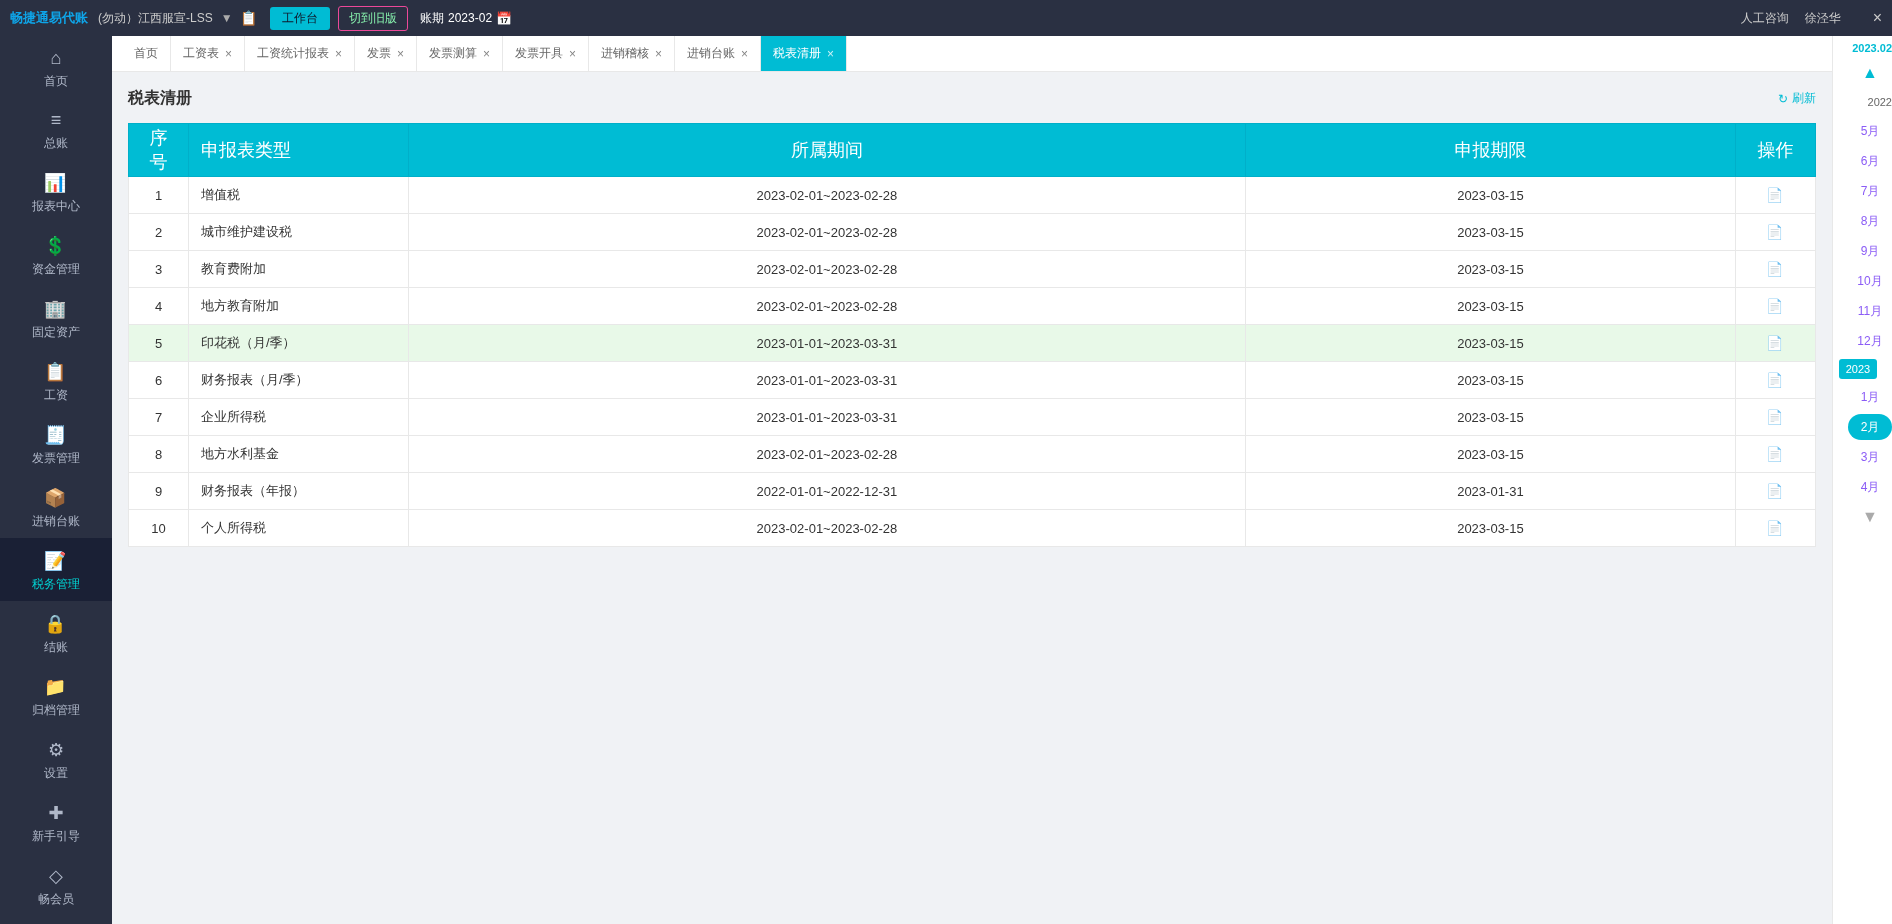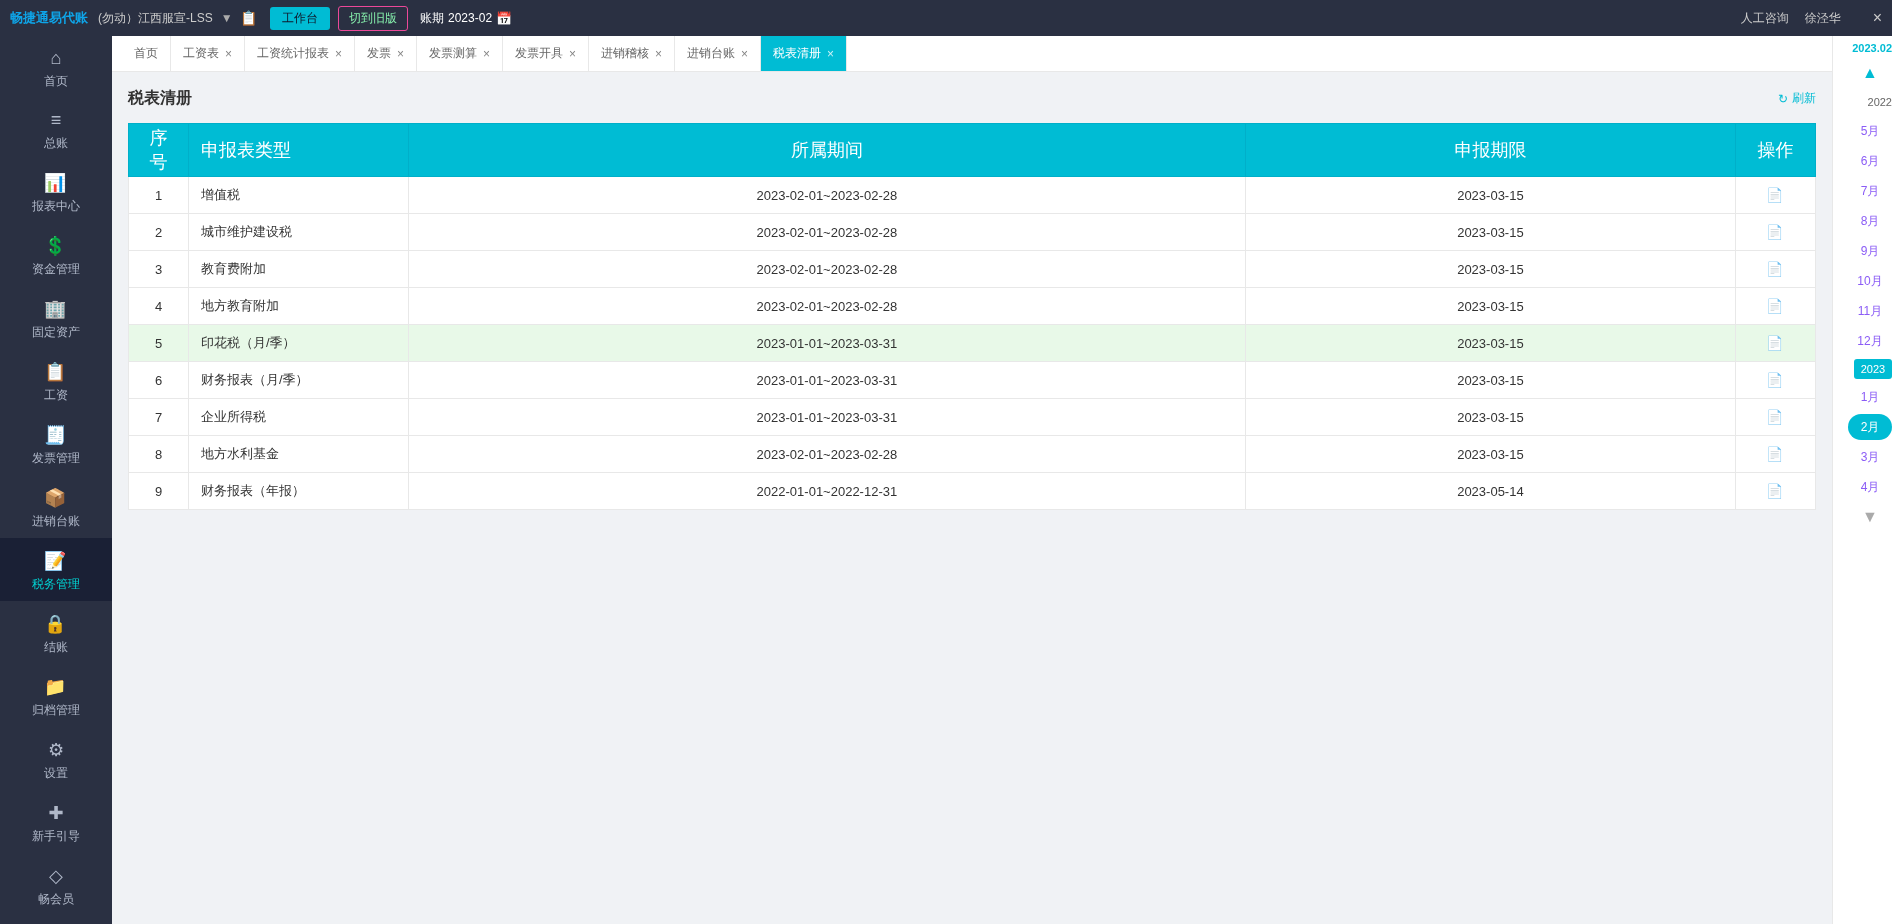--- a/index.html
+++ b/index.html
@@ -52,21 +52,21 @@
     .data-table tbody tr.highlighted { background: #e8f9e8; }
     .data-table tbody td { padding: 9px 12px; text-align: center; font-size: 13px; color: #333; border-left: 1px solid #e8e8e8; border-right: 1px solid #e8e8e8; }
     .data-table tbody td:nth-child(2) { text-align: left; }
     .action-icon { color: #999; font-size: 14px; cursor: pointer; }
 
     
     .right-panel { width: 60px; background: #fff; border-left: 1px solid #e8e8e8; display: flex; flex-direction: column; align-items: flex-end; padding: 6px 0; overflow-y: auto; flex-shrink: 0; }
     .year-label { font-size: 11px; color: #666; margin: 8px 0; text-align: center; }
     .month-item { width: 44px; height: 26px; display: flex; align-items: center; justify-content: center; font-size: 12px; color: #8b5cf6; cursor: pointer; border-radius: 13px; margin: 2px 0; }
     .month-item.active { background: #00bcd4; color: #fff; border-radius: 13px; }
-    .month-item.year-tag { background: #00bcd4; color: #fff; border-radius: 3px; font-size: 11px; width: 38px; height: 20px; margin: 3px 0; }
+    .month-item.year-tag { background: #00bcd4; color: #fff; border-radius: 3px; font-size: 11px; width: 38px; height: 20px; margin: 3px 15px; }
     .month-item.up-btn { color: #00bcd4; font-size: 16px; }
     .month-item.down-btn { color: #aaa; font-size: 16px; }
 
     
     .outer-content { display: flex; flex: 1; overflow: hidden; }
   </style>
 </head>
 <body>
 
 <div class="top-bar">
@@ -264,21 +264,28 @@
       <td>8</td>
       <td>地方水利基金</td>
       <td>2023-02-01~2023-02-28</td>
       <td>2023-03-15</td>
       <td><span class="action-icon">📄</span></td>
     </tr>
               <tr>
       <td>9</td>
       <td>财务报表（年报）</td>
       <td>2022-01-01~2022-12-31</td>
-      <td>2023-05-14</td>
+      <td>2023-01-31</td>
+      <td><span class="action-icon">📄</span></td>
+    </tr>
+              <tr>
+      <td>10</td>
+      <td>个人所得税</td>
+      <td>2023-02-01~2023-02-28</td>
+      <td>2023-03-15</td>
       <td><span class="action-icon">📄</span></td>
     </tr>
             </tbody>
         </table>
       </div>
     </div>
 
     <div class="right-panel">
       <span style="font-size:11px;color:#00bcd4;font-weight:bold;margin-bottom:4px;">2023.02</span>
       <div class="month-item up-btn">▲</div>

